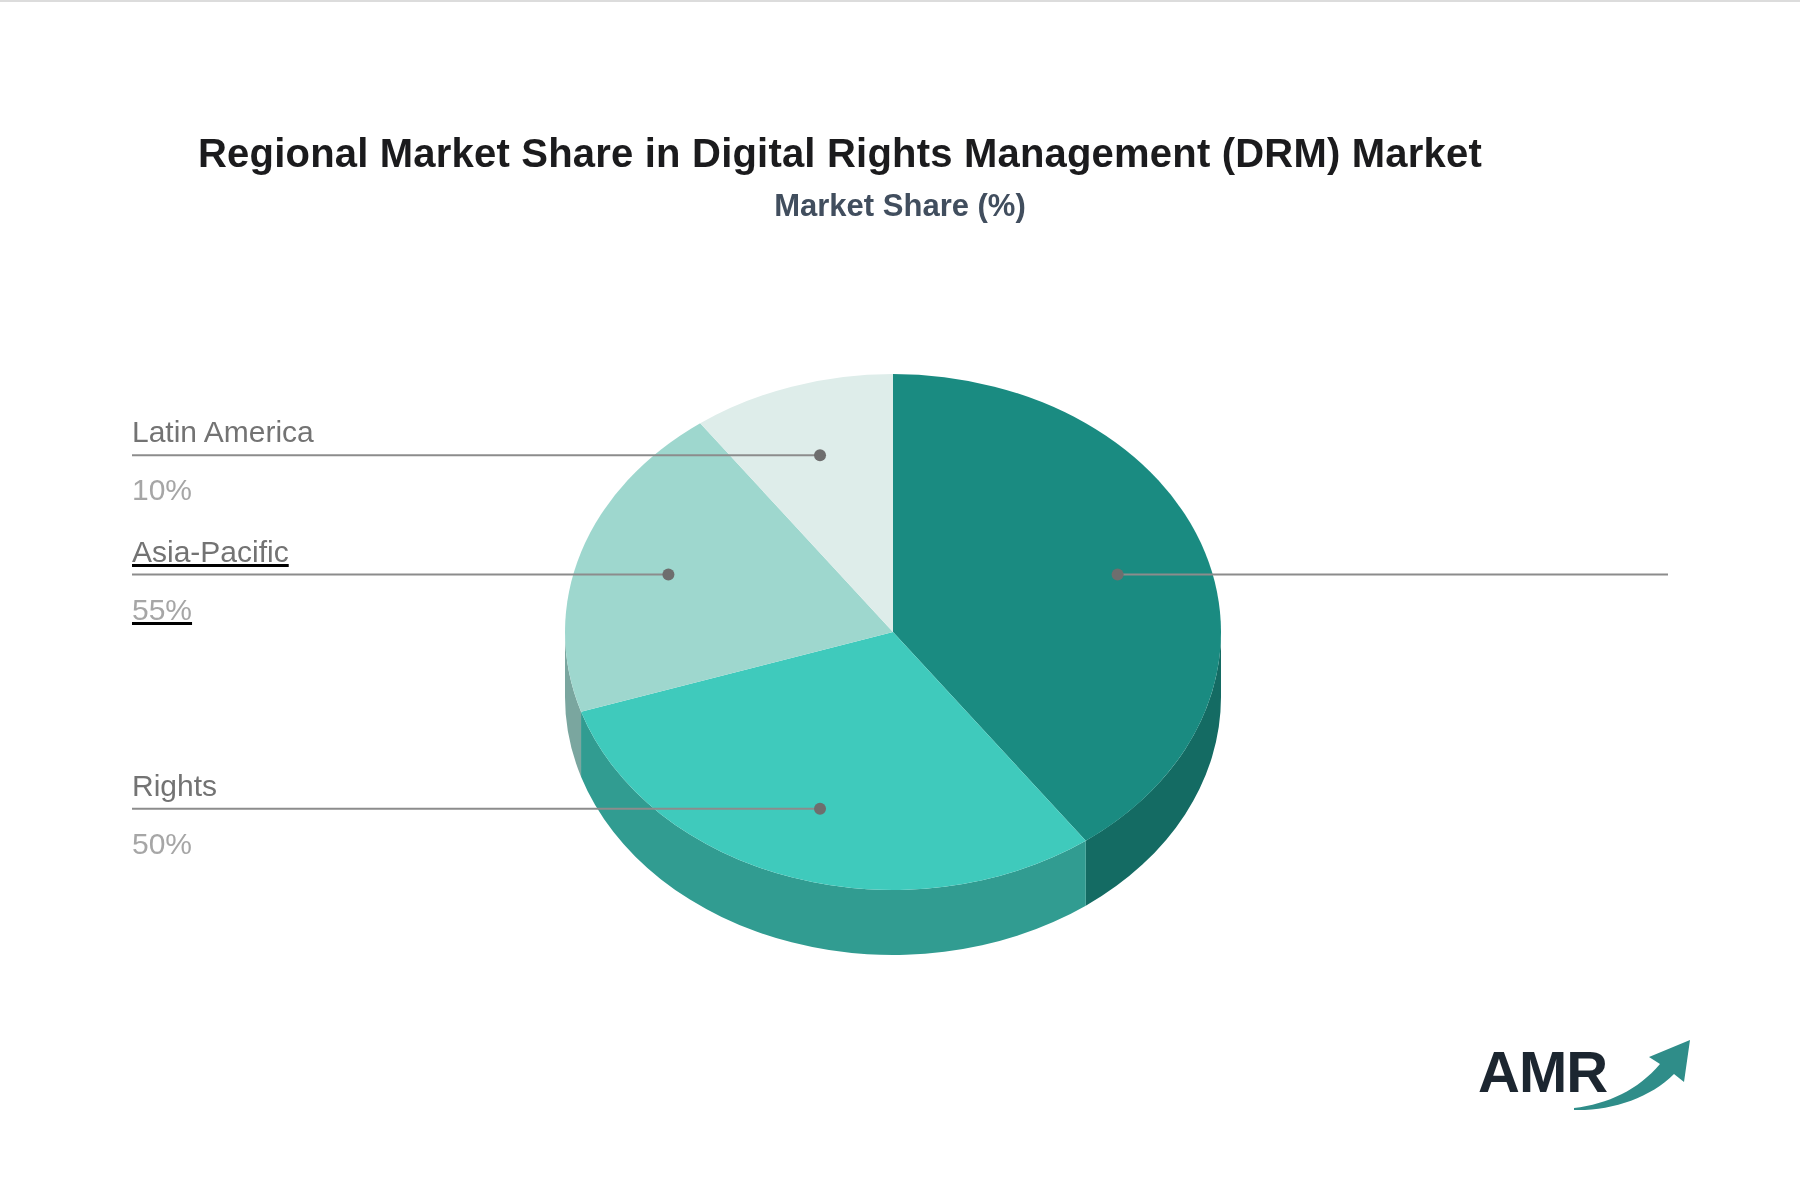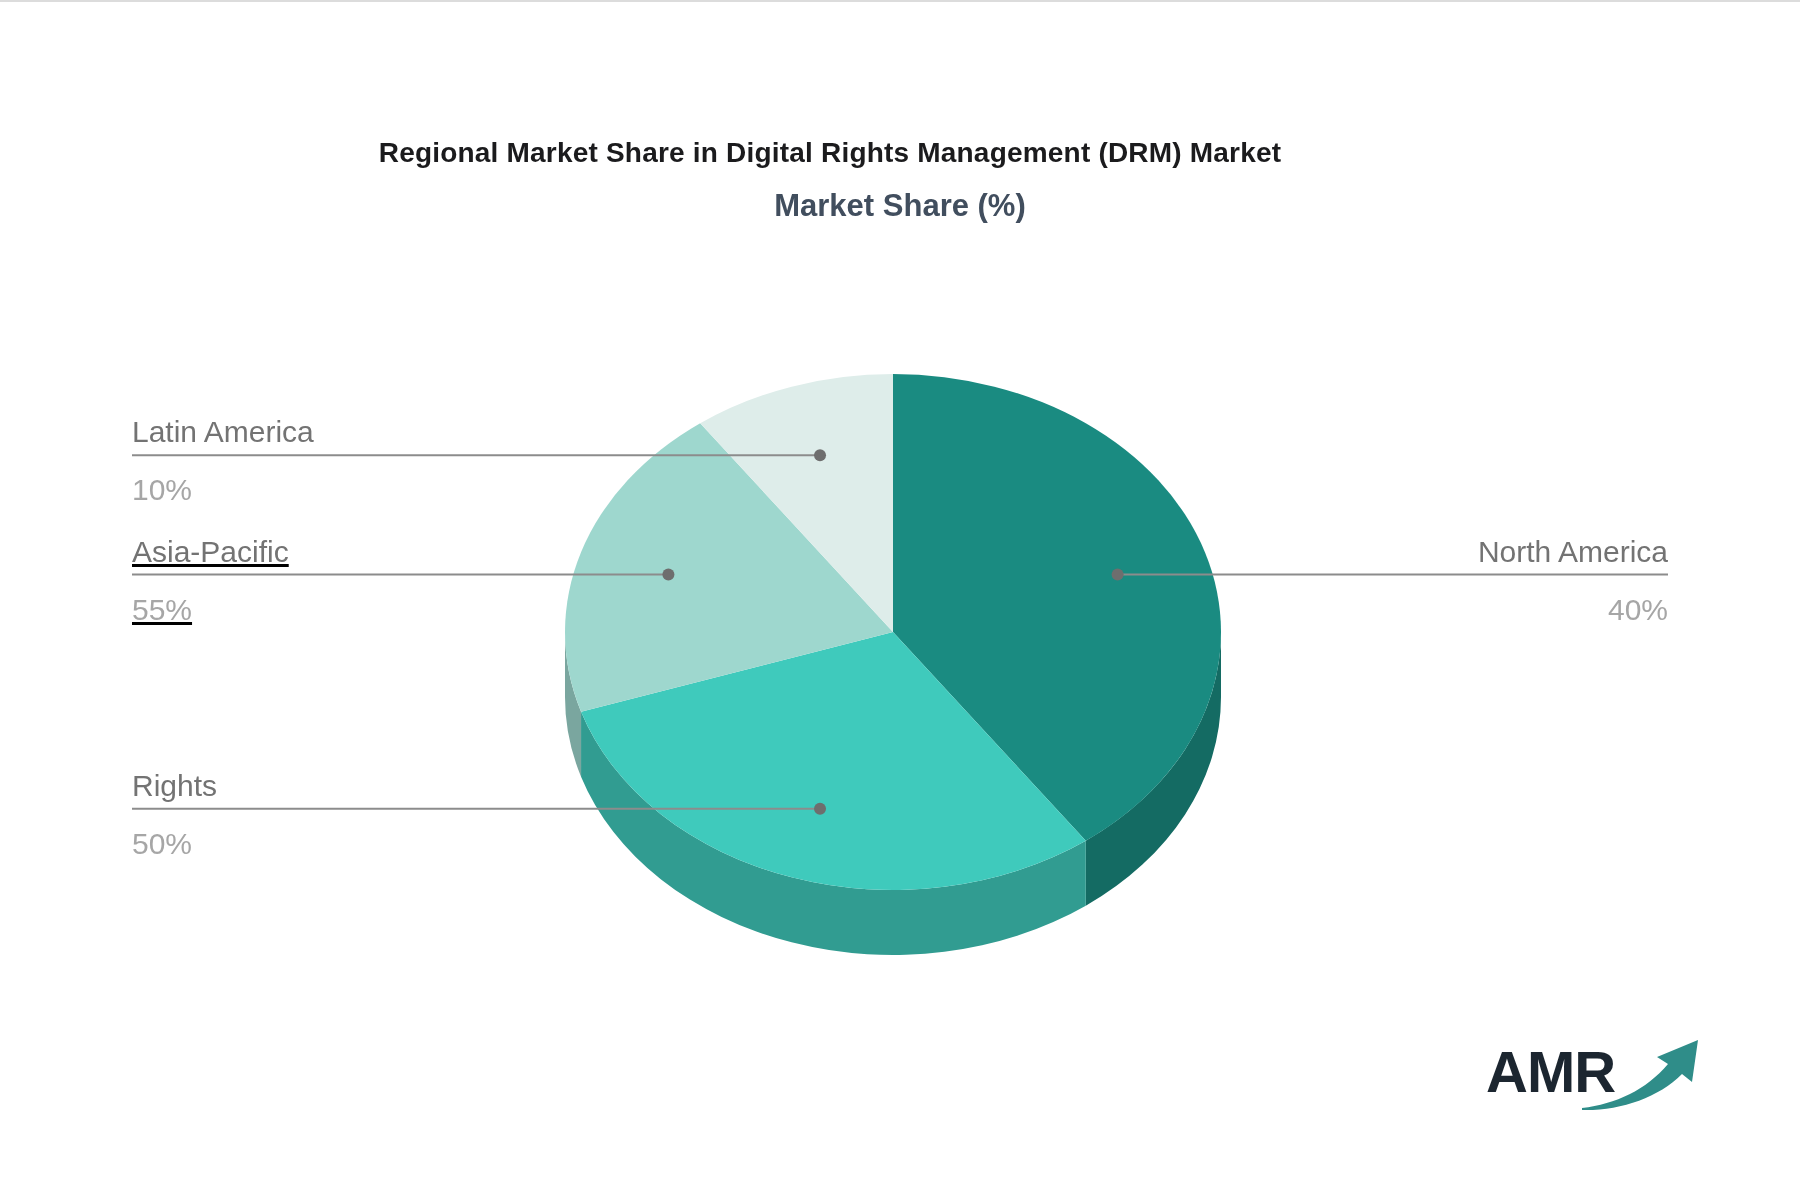--- a/index.html
+++ b/index.html
@@ -5,44 +5,44 @@
   html,body{margin:0;padding:0;background:#ffffff;}
   .stage{
     position:relative;
     width:1800px;height:1196px;
     background:#ffffff;
     overflow:hidden;
     border-top:2px solid #dcdcdc;
     font-family:"Liberation Sans","DejaVu Sans",sans-serif;
   }
   .chart-title{
-    position:absolute;left:0;top:128px;width:1660px;
+    position:absolute;left:10px;top:128px;width:1660px;
     text-align:center;
-    font-size:28px;line-height:46px;font-weight:700;color:#1b1b1d;
+    font-size:40px;line-height:46px;font-weight:700;color:#1b1b1d;
     letter-spacing:0.2px;
   }
   .chart-subtitle{
     position:absolute;left:0;top:184px;width:1800px;
     text-align:center;
     font-size:31px;line-height:40px;font-weight:700;color:#414e5e;
   }
   svg.pie-layer{position:absolute;left:0;top:0;}
   .callout{
     position:absolute;
     white-space:nowrap;
   }
   .callout .name{
     font-size:30px;line-height:38px;color:#737373;font-weight:400;
   }
   .callout .pct{
     font-size:30px;line-height:38px;color:#a6a6a6;margin-top:20px;
   }
   .callout.right{text-align:right;}
   .logo{
-    position:absolute;left:1470px;top:1026px;width:230px;height:90px;margin-left:8px;
+    position:absolute;left:1470px;top:1026px;width:230px;height:90px;
   }
   .logo .logo-text{
     position:absolute;left:8px;top:10px;
     font-size:58px;font-weight:800;letter-spacing:-1px;color:#1c2630;
   }
   .logo svg{position:absolute;left:76px;top:0px;}
 </style>
 </head>
 <body>
 
@@ -62,24 +62,20 @@
       <line x1="1117.6015068882634" y1="572.5970031249097" x2="1668" y2="572.5970031249097" stroke="#8c8c8c" stroke-width="2"></line>
       <circle cx="1117.6015068882634" cy="572.5970031249097" r="6" fill="#6e6e6e"></circle>
       <line x1="132" y1="806.6682584669877" x2="820.0225466084123" y2="806.6682584669877" stroke="#8c8c8c" stroke-width="2"></line>
       <circle cx="820.0225466084123" cy="806.6682584669877" r="6" fill="#6e6e6e"></circle>
       <line x1="132" y1="572.5970031249099" x2="668.3984931117366" y2="572.5970031249099" stroke="#8c8c8c" stroke-width="2"></line>
       <circle cx="668.3984931117366" cy="572.5970031249099" r="6" fill="#6e6e6e"></circle>
       <line x1="132" y1="453.3317415330123" x2="820.0225466084123" y2="453.3317415330123" stroke="#8c8c8c" stroke-width="2"></line>
       <circle cx="820.0225466084123" cy="453.3317415330123" r="6" fill="#6e6e6e"></circle>
     </svg>
 
-  <div class="callout right" id="callout-0" style="top: 530.597px; right: 132px;">
-    <div class="name">North America</div>
-    <div class="pct">40%</div>
-  </div>
 
   <div class="callout" id="callout-1" style="top: 764.668px; left: 132px;">
     <div class="name">Rights</div>
     <div class="pct">50%</div>
   </div>
 
   <div class="callout" id="callout-2" style="top: 530.597px; left: 132px; text-decoration: underline;">
     <div class="name">Asia-Pacific</div>
     <div class="pct">55%</div>
   </div>

